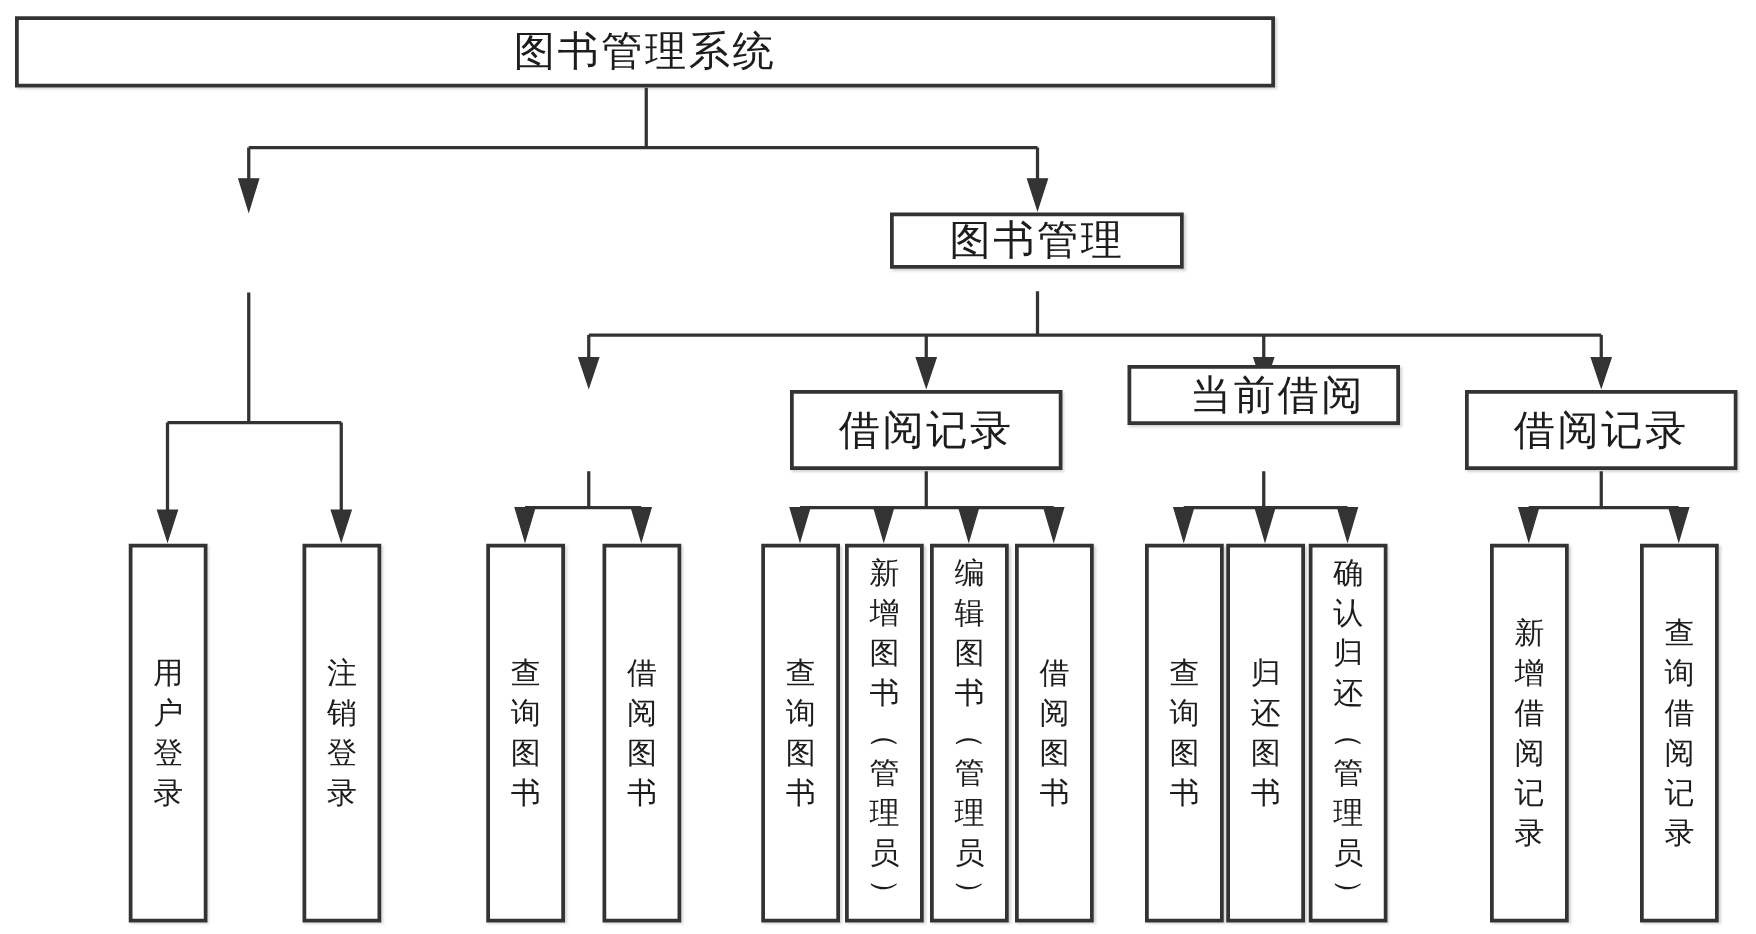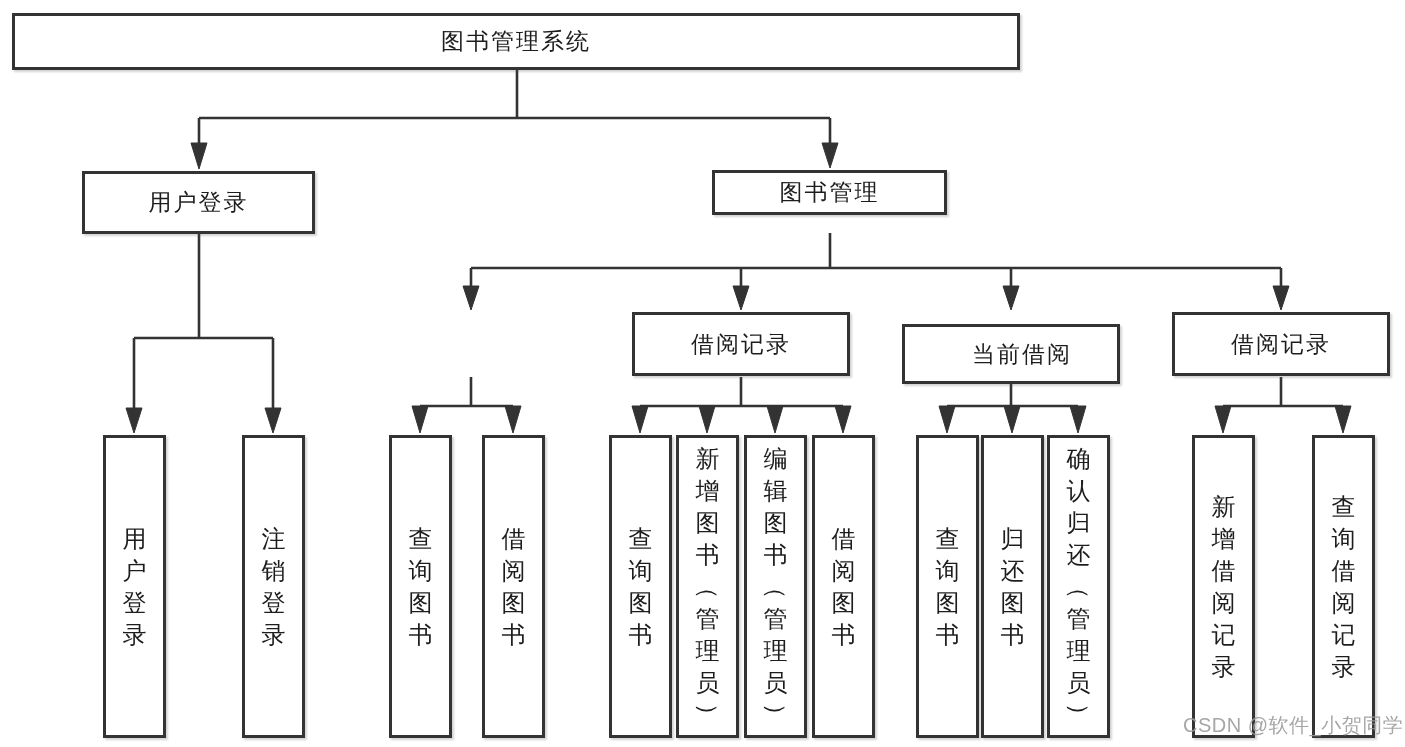--- a/index.html
+++ b/index.html
@@ -40,21 +40,21 @@
     box-sizing: border-box;
     background: var(--bg);
     border: 3px solid var(--box-border);
     display: flex;
     align-items: center;
     justify-content: center;
     z-index: 2;
     box-shadow: 1.5px 1.5px 2px rgba(80,80,80,0.25);
   }
   .hlabel {
-    font-size: 23px;
+    font-size: 33px;
     letter-spacing: 2px;
     white-space: nowrap;
     color: var(--text);
   }
   .vbox { flex-direction: column; }
   .vlabel {
     display: flex;
     flex-direction: column;
     align-items: center;
     justify-content: center;
@@ -124,31 +124,28 @@
       <path d="M1281 377 V406 M1223 406 H1343"></path>
       <polygon points="1215,406 1231,406 1223,433"></polygon>
       <polygon points="1335,406 1351,406 1343,433"></polygon>
     </g>
   </svg>
 
   <div class="box" style="left:12px; top:13px; width:1008px; height:57px;">
     <span class="hlabel">图书管理系统</span>
   </div>
 
-  <div class="box" style="left:82px; top:171px; width:233px; height:63px;">
-    <span class="hlabel">用户登录</span>
-  </div>
   <div class="box" style="left:712px; top:170px; width:235px; height:45px;">
     <span class="hlabel">图书管理</span>
   </div>
 
   <div class="box" style="left:632px; top:312px; width:218px; height:64px;">
     <span class="hlabel">借阅记录</span>
   </div>
-  <div class="box" style="left:902px; top:324px; width:218px; height:60px;padding-left:22px;">
+  <div class="box" style="left:902px; top:292px; width:218px; height:48px;padding-left:22px;">
     <span class="hlabel">当前借阅</span>
   </div>
   <div class="box" style="left:1172px; top:312px; width:218px; height:64px;text-align:right;">
     <span class="hlabel">借阅记录</span>
   </div>
 
   <div class="box vbox" style="left:103px; top:435px; width:63px; height:303px;">
     <span class="vlabel">
         <span class="vchar">用</span>
         <span class="vchar">户</span>
@@ -269,15 +266,14 @@
     <span class="vlabel">
         <span class="vchar">查</span>
         <span class="vchar">询</span>
         <span class="vchar">借</span>
         <span class="vchar">阅</span>
         <span class="vchar">记</span>
         <span class="vchar">录</span>
       </span>
   </div>
 
-  <div id="watermark">CSDN @软件_小贺同学</div>
 
 </div>
 
 </body></html>

